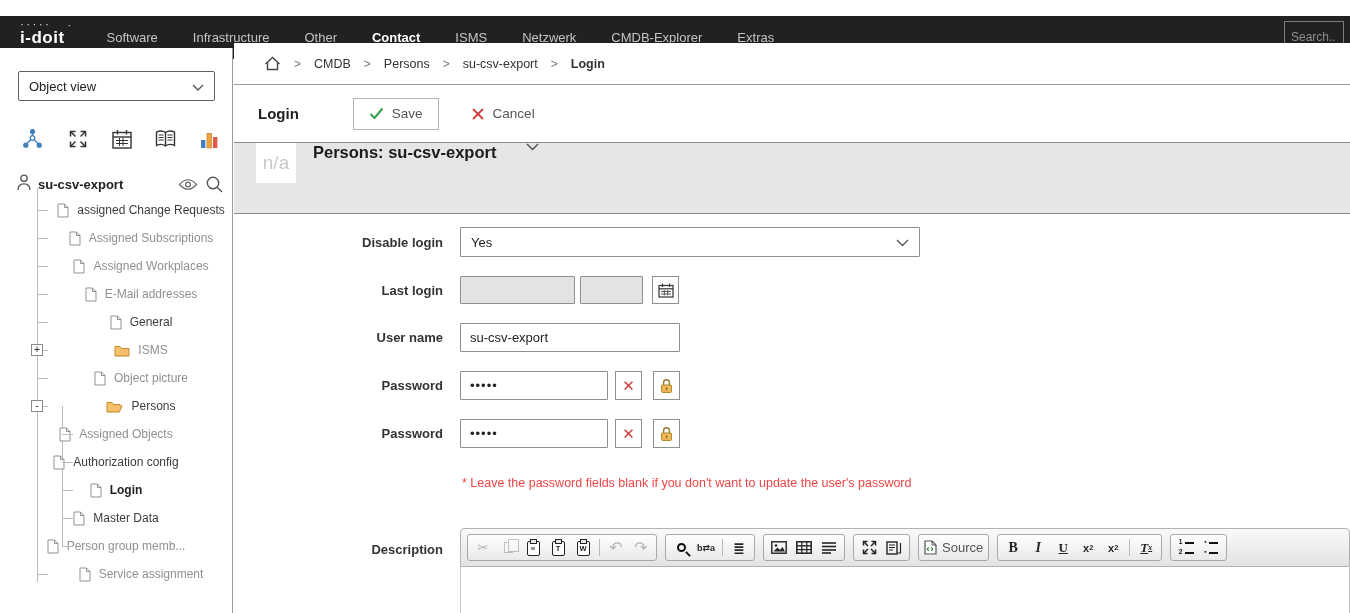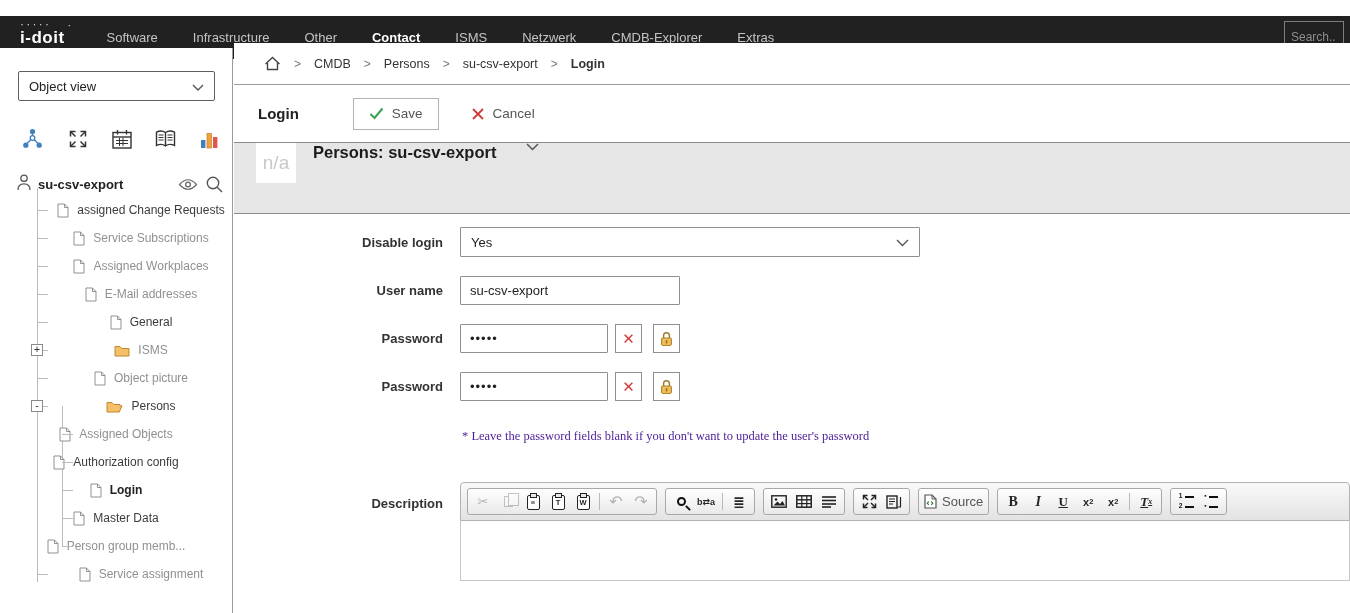--- a/index.html
+++ b/index.html
@@ -65,21 +65,21 @@
   
   .form { padding-top:13px; }
   .frow { display:flex; align-items:center; margin-bottom:19px; }
   .flabel { width:226px; padding-right:17px; text-align:right; font-weight:bold; font-size:13px; color:#333; flex:none; }
   .ctl-select { width:460px; height:30px; border:1px solid #8f8f8f; border-radius:1px; background:#fff; display:flex; align-items:center; padding:0 10px; font-size:13px; color:#222; cursor:pointer; }
   .ctl-select .chev { margin-left:auto; }
   .in { border:1px solid #8f8f8f; border-radius:1px; height:29px; font-size:13px; padding:0 9px; color:#222; font-family:inherit; background:#fff; }
   .in:disabled, .in.dis { background:#e3e3e3; }
   .sqbtn { height:29px; width:27px; background:#fff; border:1px solid #8f8f8f; display:inline-flex; align-items:center; justify-content:center; cursor:pointer; }
   .xglyph { color:#d23b3b; font-size:15px; line-height:1; }
-  .note { color:#4c1d95; font-size:12.5px; margin:28px 0 0 0; padding-left:228px;font-family:Liberation Serif, serif; }
+  .note { color:#ef4444; font-size:12.5px; margin:28px 0 0 0; padding-left:228px; }
   .frow.desc { align-items:flex-start; margin-top:38px; margin-bottom:0; }
   .frow.desc .flabel { padding-top:14px; }
 
   
   .editor { flex:1; min-width:0; }
   .ck-toolbar { border:1px solid #b2b2b2; border-radius:4px 4px 0 0; background:linear-gradient(#f9f9f9,#e3e3e3); padding:5px 6px; display:flex; gap:8px; align-items:center; }
   .tg { display:flex; align-items:center; border:1px solid #a8a8a8; border-radius:3px; background:linear-gradient(#ffffff,#e9e9e9); padding:2px 3px; gap:1px; height:27px; flex:none; }
   .tb { min-width:24px; height:22px; display:inline-flex; align-items:center; justify-content:center; font-size:13px; color:#262626; cursor:pointer; border-radius:2px; padding:0 2px; }
   .tb.dis { opacity:.32; cursor:default; }
   .tsep { width:1px; height:17px; background:#b9b9b9; margin:0 3px; flex:none; }
@@ -240,21 +240,21 @@
           </span>
         <span class="tlabel">assigned Change Requests</span>
       </div>
       <div class="trow lvl1 muted">
         <span class="ticon">
             <svg width="12" height="15">
               <path d="M1 1 H7.5 L11 4.5 V14 H1 Z" fill="#fff" stroke="#919191"></path>
               <path d="M7.5 1 V4.5 H11" fill="none" stroke="#919191"></path>
             </svg>
           </span>
-        <span class="tlabel">Service Subscriptions</span>
+        <span class="tlabel">Assigned Subscriptions</span>
       </div>
       <div class="trow lvl1 muted">
         <span class="ticon">
             <svg width="12" height="15">
               <path d="M1 1 H7.5 L11 4.5 V14 H1 Z" fill="#fff" stroke="#919191"></path>
               <path d="M7.5 1 V4.5 H11" fill="none" stroke="#919191"></path>
             </svg>
           </span>
         <span class="tlabel">Assigned Workplaces</span>
       </div>
@@ -421,20 +421,41 @@
         <div class="ctl-select">
           <span>Yes</span>
           <span class="chev">
             <svg width="13" height="8">
                 <polyline points="1,1 6.5,6.5 12,1" fill="none" stroke="#555" stroke-width="1.4"></polyline>
               </svg>
           </span>
         </div>
       </div>
 
+      <div class="frow">
+        <span class="flabel">Last login</span>
+        <input class="in dis" style="width: 115px; height: 28px;" disabled="" value="">
+        <input class="in dis" style="width: 63px; height: 28px; margin-left: 5px;" disabled="" value="">
+        <button class="sqbtn" style="height:28px; margin-left:9px;">
+          <span style="display:inline-flex;">
+            <svg width="16" height="15">
+                <rect x="1" y="2.5" width="14" height="11.5" fill="none" stroke="#333" stroke-width="1.2"></rect>
+                <line x1="1" y1="5.8" x2="15" y2="5.8" stroke="#333" stroke-width="1.2"></line>
+                <line x1="4.5" y1="0.5" x2="4.5" y2="4" stroke="#333" stroke-width="1.2"></line>
+                <line x1="11.5" y1="0.5" x2="11.5" y2="4" stroke="#333" stroke-width="1.2"></line>
+                <g stroke="#333" stroke-width="0.8">
+                  <line x1="3" y1="8.5" x2="13" y2="8.5"></line>
+                  <line x1="3" y1="11" x2="13" y2="11"></line>
+                  <line x1="6.3" y1="7" x2="6.3" y2="12.5"></line>
+                  <line x1="9.7" y1="7" x2="9.7" y2="12.5"></line>
+                </g>
+              </svg>
+          </span>
+        </button>
+      </div>
 
       <div class="frow">
         <span class="flabel">User name</span>
         <input class="in" style="width: 220px;" value="su-csv-export">
       </div>
 
       <div class="frow">
         <span class="flabel">Password</span>
         <input class="in" style="width: 148px; letter-spacing: 1px;" value="•••••">
         <button class="sqbtn" style="margin-left:7px;">

